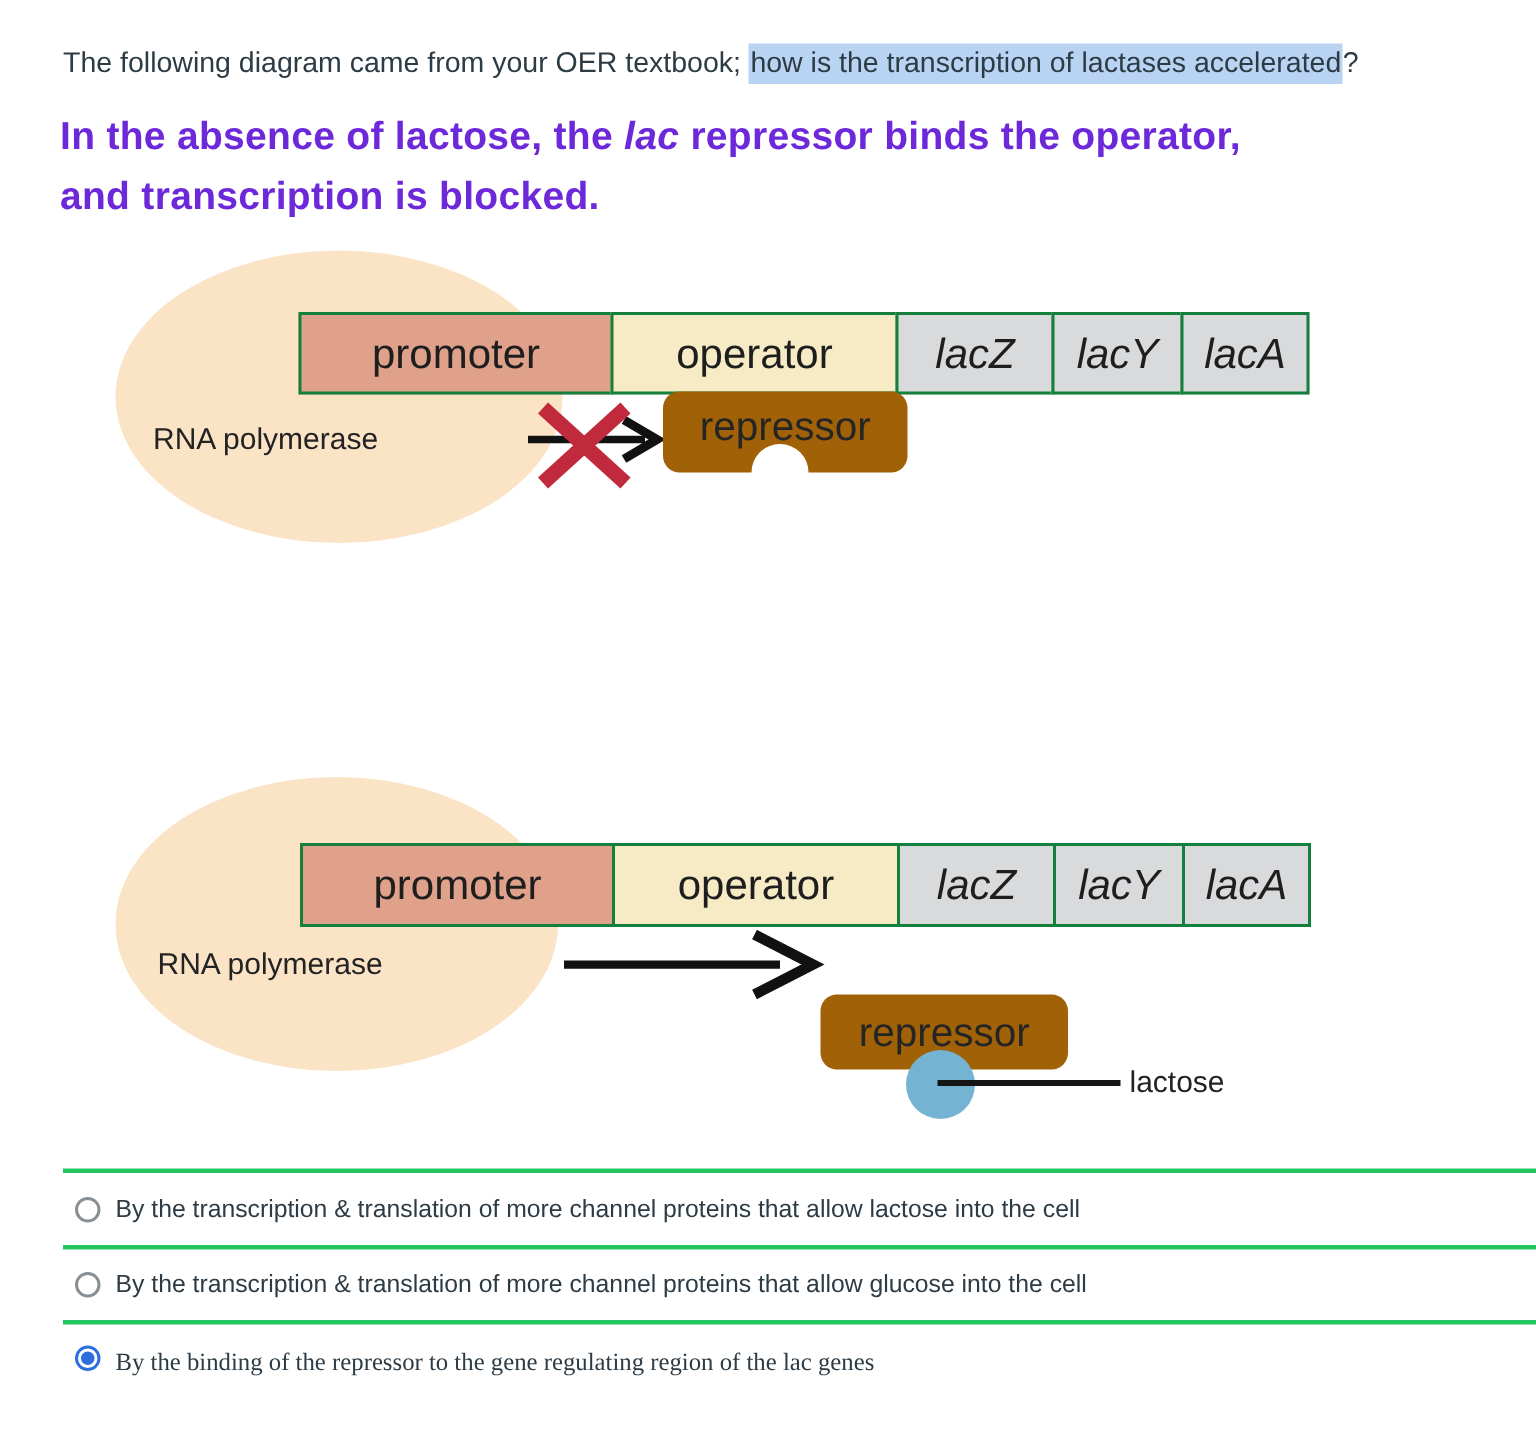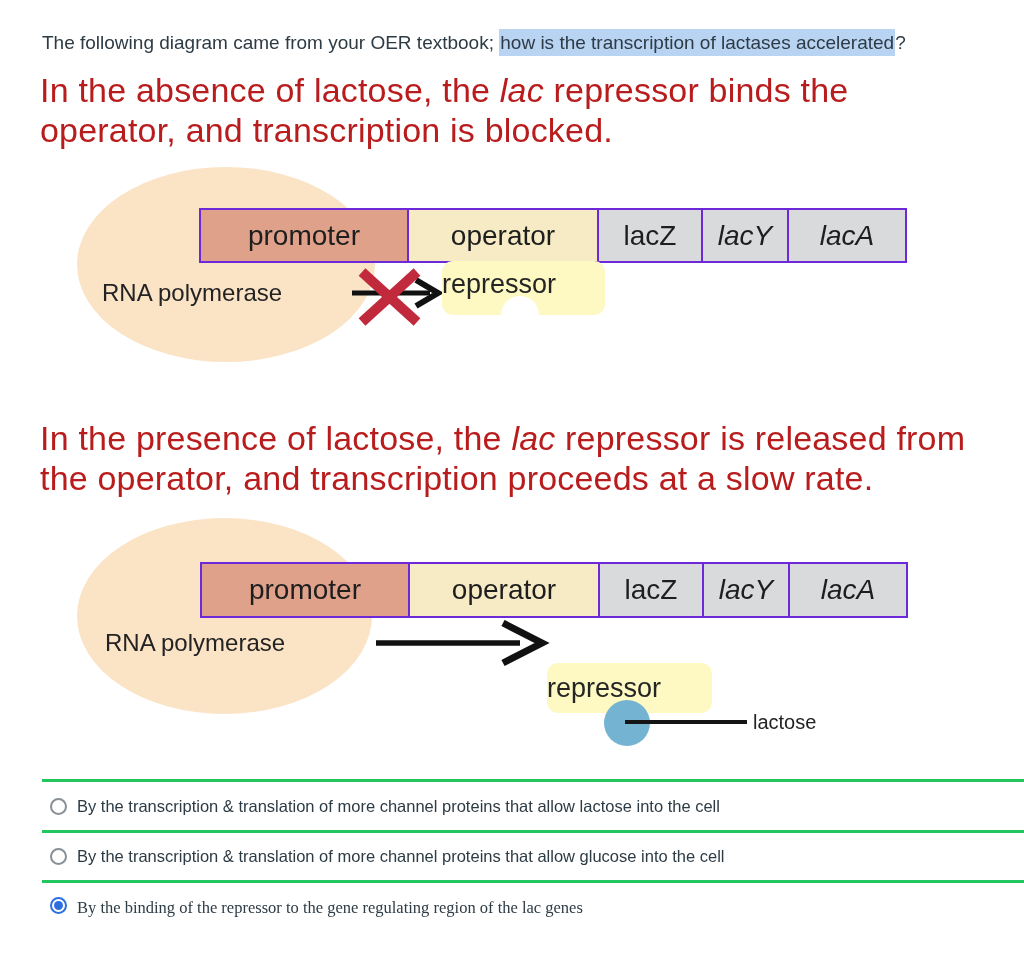--- a/index.html
+++ b/index.html
@@ -12,59 +12,59 @@
   
   .question-line {
     position:absolute; left:22px; top:30px;
     font-size:19px; line-height:25px; color:#2d3b45; white-space:nowrap;
   }
   .hl { background:#b9d3f3; padding:3px 1px; }
 
   
   .fig-heading {
     position:absolute; left:20px;
-    font-size:34px; line-height:40px; color:#b91c1c; letter-spacing:0.2px;
+    font-size:26px; line-height:40px; color:#6d28d9; letter-spacing:0.2px;font-weight:bold;
   }
   .fig-heading .ital { font-style:italic; }
   .h-absence { top:70px; width:830px; }
   .h-presence { top:418px; width:935px; }
 
   
   .ellipse { position:absolute; background:#fbe3c6; border-radius:50%; }
   .ellipse-1 { left:57px; top:167px; width:298px; height:195px; }
   .ellipse-2 { left:57px; top:518px; width:295px; height:196px; }
 
   .gene-row { position:absolute; display:flex; }
   .gene-row-1 { left:179px; top:208px; }
   .gene-row-2 { left:180px; top:562px; }
   .gene {
-    height:55px; border:2px solid #6d28d9; display:flex; align-items:center; justify-content:center;
+    height:55px; border:2px solid #15803d; display:flex; align-items:center; justify-content:center;
     font-size:28px; color:#1e1e1e; background:#d9dadc;
   }
   .gene-row-2 .gene { height:56px; }
   .gene + .gene { margin-left:-2px; }
   .g-promoter { width:210px; background:#dfa18a; }
   .g-operator { width:192px; background:#f6ebc4; }
-  .g-lacz { width:106px; }
+  .g-lacz { width:106px; font-style:italic; }
   .g-lacy { width:88px; font-style:italic; }
-  .g-laca { width:120px; font-style:italic; }
+  .g-laca { width:86px; font-style:italic; }
 
   .rna-label {
-    position:absolute; font-size:24px; line-height:34px; color:#232323; white-space:nowrap;
+    position:absolute; font-size:20px; line-height:34px; color:#232323; white-space:nowrap;
   }
   .rna-1 { left:82px; top:276px; }
   .rna-2 { left:85px; top:626px; }
 
   .arrow-svg { position:absolute; }
   .arrow-1 { left:332px; top:262px; }
   .arrow-2 { left:352px; top:620px; }
 
   .repressor {
-    position:absolute; background:#fef9c3; border-radius:11px;
-    display:flex; align-items:center; 
+    position:absolute; background:#a16207; border-radius:11px;
+    display:flex; align-items:center; justify-content:center;
     font-size:27px; color:#252525;
   }
   .repressor-1 { left:422px; top:261px; width:163px; height:54px; }
   .repressor-2 { left:527px; top:663px; width:165px; height:50px; }
   .repressor-1 .rep-text { margin-bottom:8px; }
   .notch {
     position:absolute; left:481px; top:296px; width:38px; height:38px;
     background:#ffffff; border-radius:50%;
   }
 
@@ -131,23 +131,20 @@
       <line x1="10" y1="10" x2="65" y2="60" stroke="#c02a3c" stroke-width="10"></line>
       <line x1="65" y1="10" x2="10" y2="60" stroke="#c02a3c" stroke-width="10"></line>
     </svg>
 
     <div class="repressor repressor-1">
       <span class="rep-text">repressor</span>
     </div>
     <div class="notch"></div>
   </div>
 
-  <div class="fig-heading h-presence">
-    <span>In the presence of lactose, the </span><span class="ital">lac</span><span> repressor is released from the operator, and transcription proceeds at a slow rate.</span>
-  </div>
 
   <div>
     <div class="ellipse ellipse-2"></div>
 
     <div class="gene-row gene-row-2">
       <div class="gene g-promoter">promoter</div>
       <div class="gene g-operator">operator</div>
       <div class="gene g-lacz">lacZ</div>
       <div class="gene g-lacy">lacY</div>
       <div class="gene g-laca">lacA</div>

